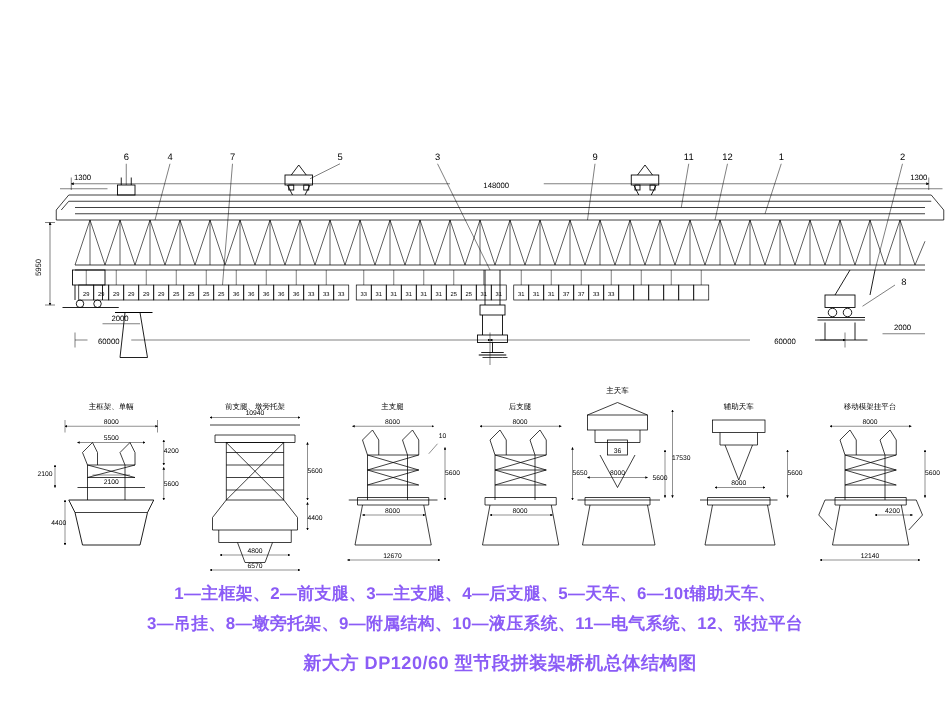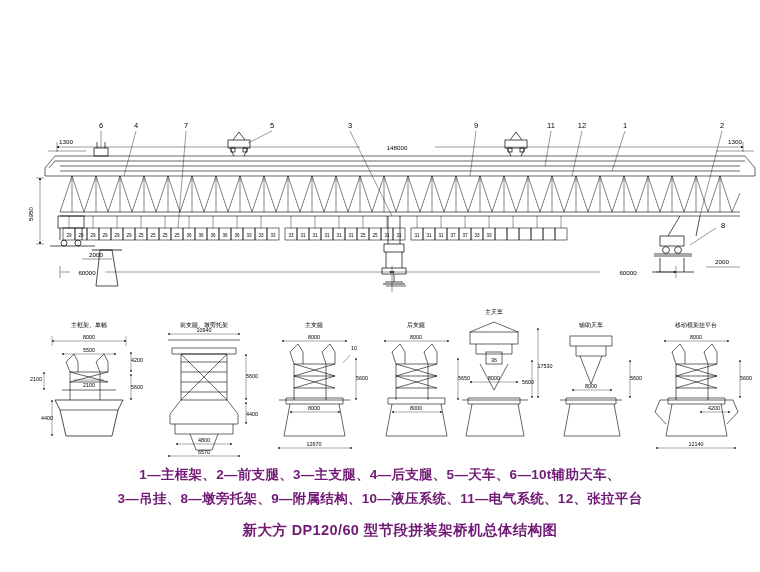--- a/index.html
+++ b/index.html
@@ -25,21 +25,21 @@
     position: absolute;
     left: 0;
     top: 0;
     width: 760px;
     height: 572px;
   }
   .cap {
     position: absolute;
     width: 760px;
     text-align: center;
-    color: #701a75;
+    color: #8b5cf6;
     font-weight: bold;
   }
   #legend1 { top: 466px; font-size: 13.5px; letter-spacing: .3px; }
   #legend2 { top: 490px; font-size: 13.5px; letter-spacing: .3px; }
   #title   { top: 521px; font-size: 14.5px; letter-spacing: .4px; margin-left: 20px; }
 </style>
 </head>
 <body>
 
 <div id="sheet">

